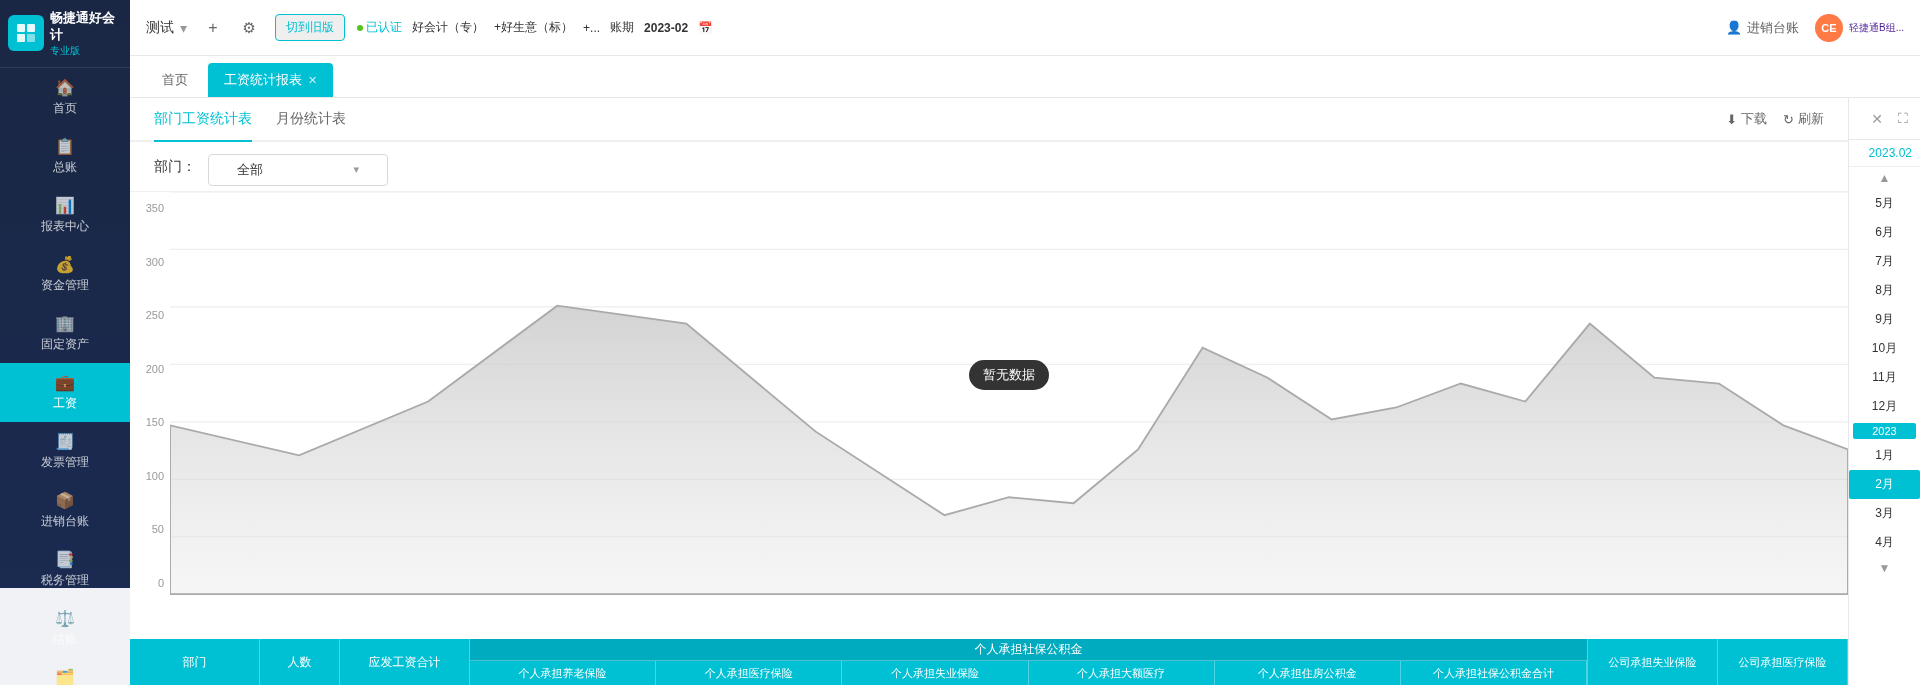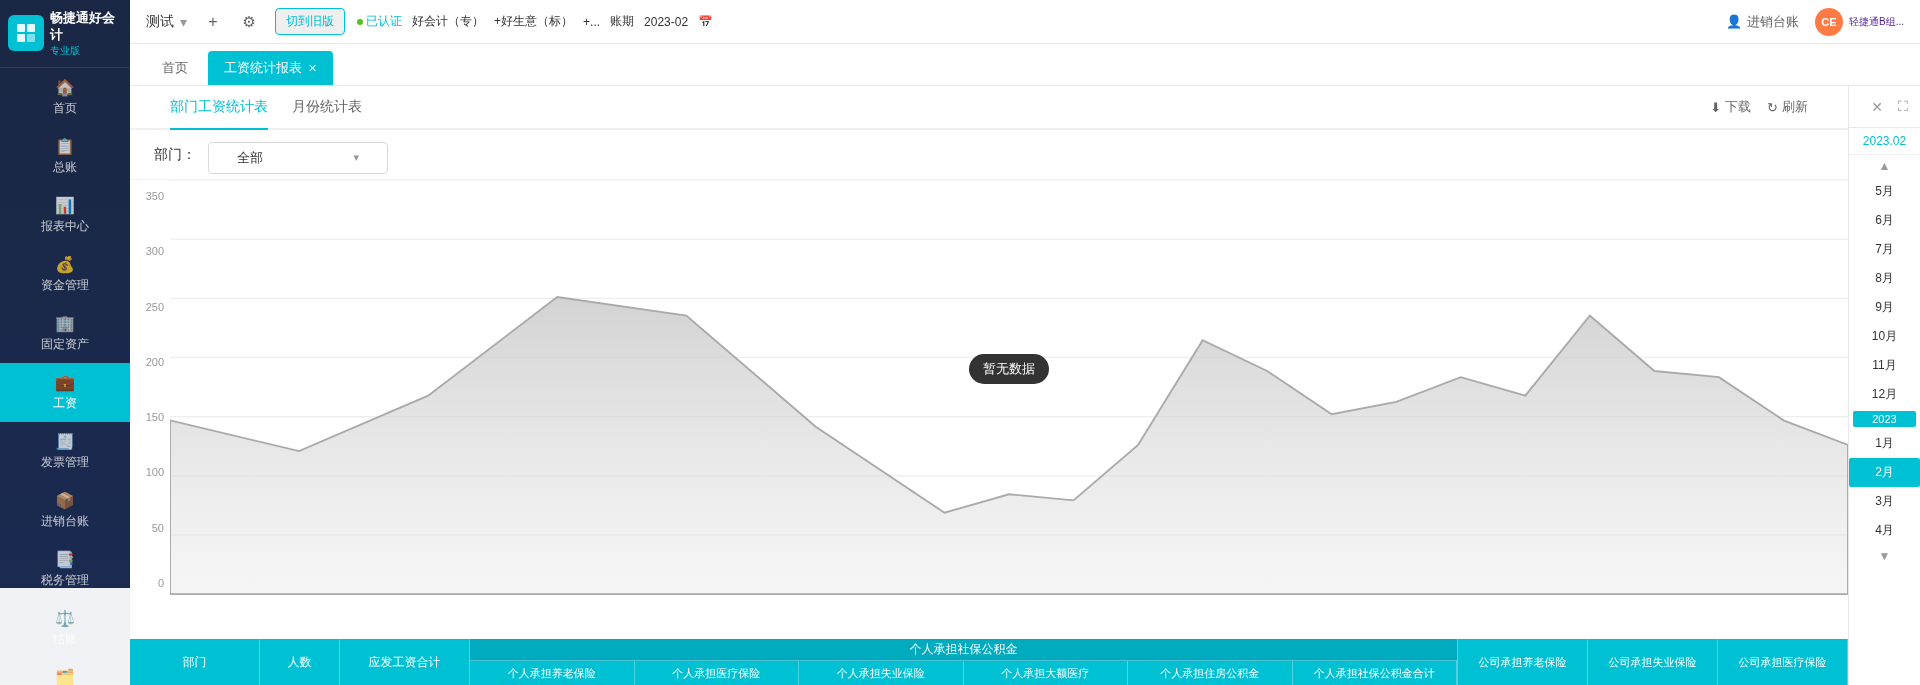--- a/index.html
+++ b/index.html
@@ -61,21 +61,21 @@
     
     .main-area {
       flex: 1;
       display: flex;
       flex-direction: column;
       background: #f0f2f5;
     }
 
     
     .header-bar {
-      height: 44px;
+      height: 56px;
       background: #fff;
       display: flex;
       align-items: center;
       padding: 0 16px;
       gap: 12px;
       border-bottom: 1px solid #e8e8e8;
       flex-shrink: 0;
     }
     .header-project {
       display: flex;
@@ -196,21 +196,21 @@
       flex-direction: column;
       overflow: hidden;
     }
 
     
     .sub-tab-bar {
       height: 44px;
       background: #fff;
       display: flex;
       align-items: center;
-      padding: 0 40px;
+      padding: 0 24px;
       gap: 24px;
       border-bottom: 2px solid #f0f0f0;
       flex-shrink: 0;
       justify-content: space-between;
     }
     .sub-tabs { display: flex; gap: 24px; align-items: center; }
     .sub-tab {
       font-size: 14px;
       color: #666;
       cursor: pointer;
@@ -331,21 +331,21 @@
       flex-direction: column;
       font-size: 12px;
       flex-shrink: 0;
       position: relative;
     }
     .date-panel-header {
       padding: 6px 8px;
       font-size: 12px;
       color: #00c0d4;
       border-bottom: 1px solid #f0f0f0;
-      text-align: center;
+      text-align: right;
       font-weight: 500;
     }
     .date-panel-nav {
       display: flex;
       align-items: center;
       justify-content: center;
       padding: 4px;
       cursor: pointer;
       color: #999;
     }
@@ -477,21 +477,21 @@
     <button class="btn-switch-old">切到旧版</button>
     <div class="header-status">
       <span class="status-badge">
         <span class="status-dot"></span>
         <span>已认证</span>
       </span>
       <span>好会计（专）</span>
       <span>+好生意（标）</span>
       <span>+...</span>
       <span>账期</span>
-      <span style="color:#333;font-weight:400;">2023-02</span>
+      <span style="color:#333;font-weight:700;">2023-02</span>
       <span style="cursor:pointer;color:#999;">📅</span>
     </div>
     <div class="header-right">
       <div class="header-help">
         <span>👤</span>
         <span>进销台账</span>
       </div>
       <div class="user-info">
         <div class="user-avatar">
           <span>CE</span>
@@ -615,23 +615,20 @@
             <div class="table-header-cell" style="flex:1;font-size:11px;">
               <span>个人承担住房公积金</span>
             </div>
             <div class="table-header-cell" style="flex:1;font-size:11px;">
               <span>个人承担社保公积金合计</span>
             </div>
           </div>
         </div>
 
         <div class="table-header-cell" style="width:130px;min-width:130px;font-size:11px;">
-          <span>公司承担养老保险</span>
-        </div>
-        <div class="table-header-cell" style="width:130px;min-width:130px;font-size:11px;">
           <span>公司承担失业保险</span>
         </div>
         <div class="table-header-cell" style="width:130px;min-width:130px;font-size:11px;">
           <span>公司承担医疗保险</span>
         </div>
       </div>
     </div>
 
     <div class="main-right">
 

